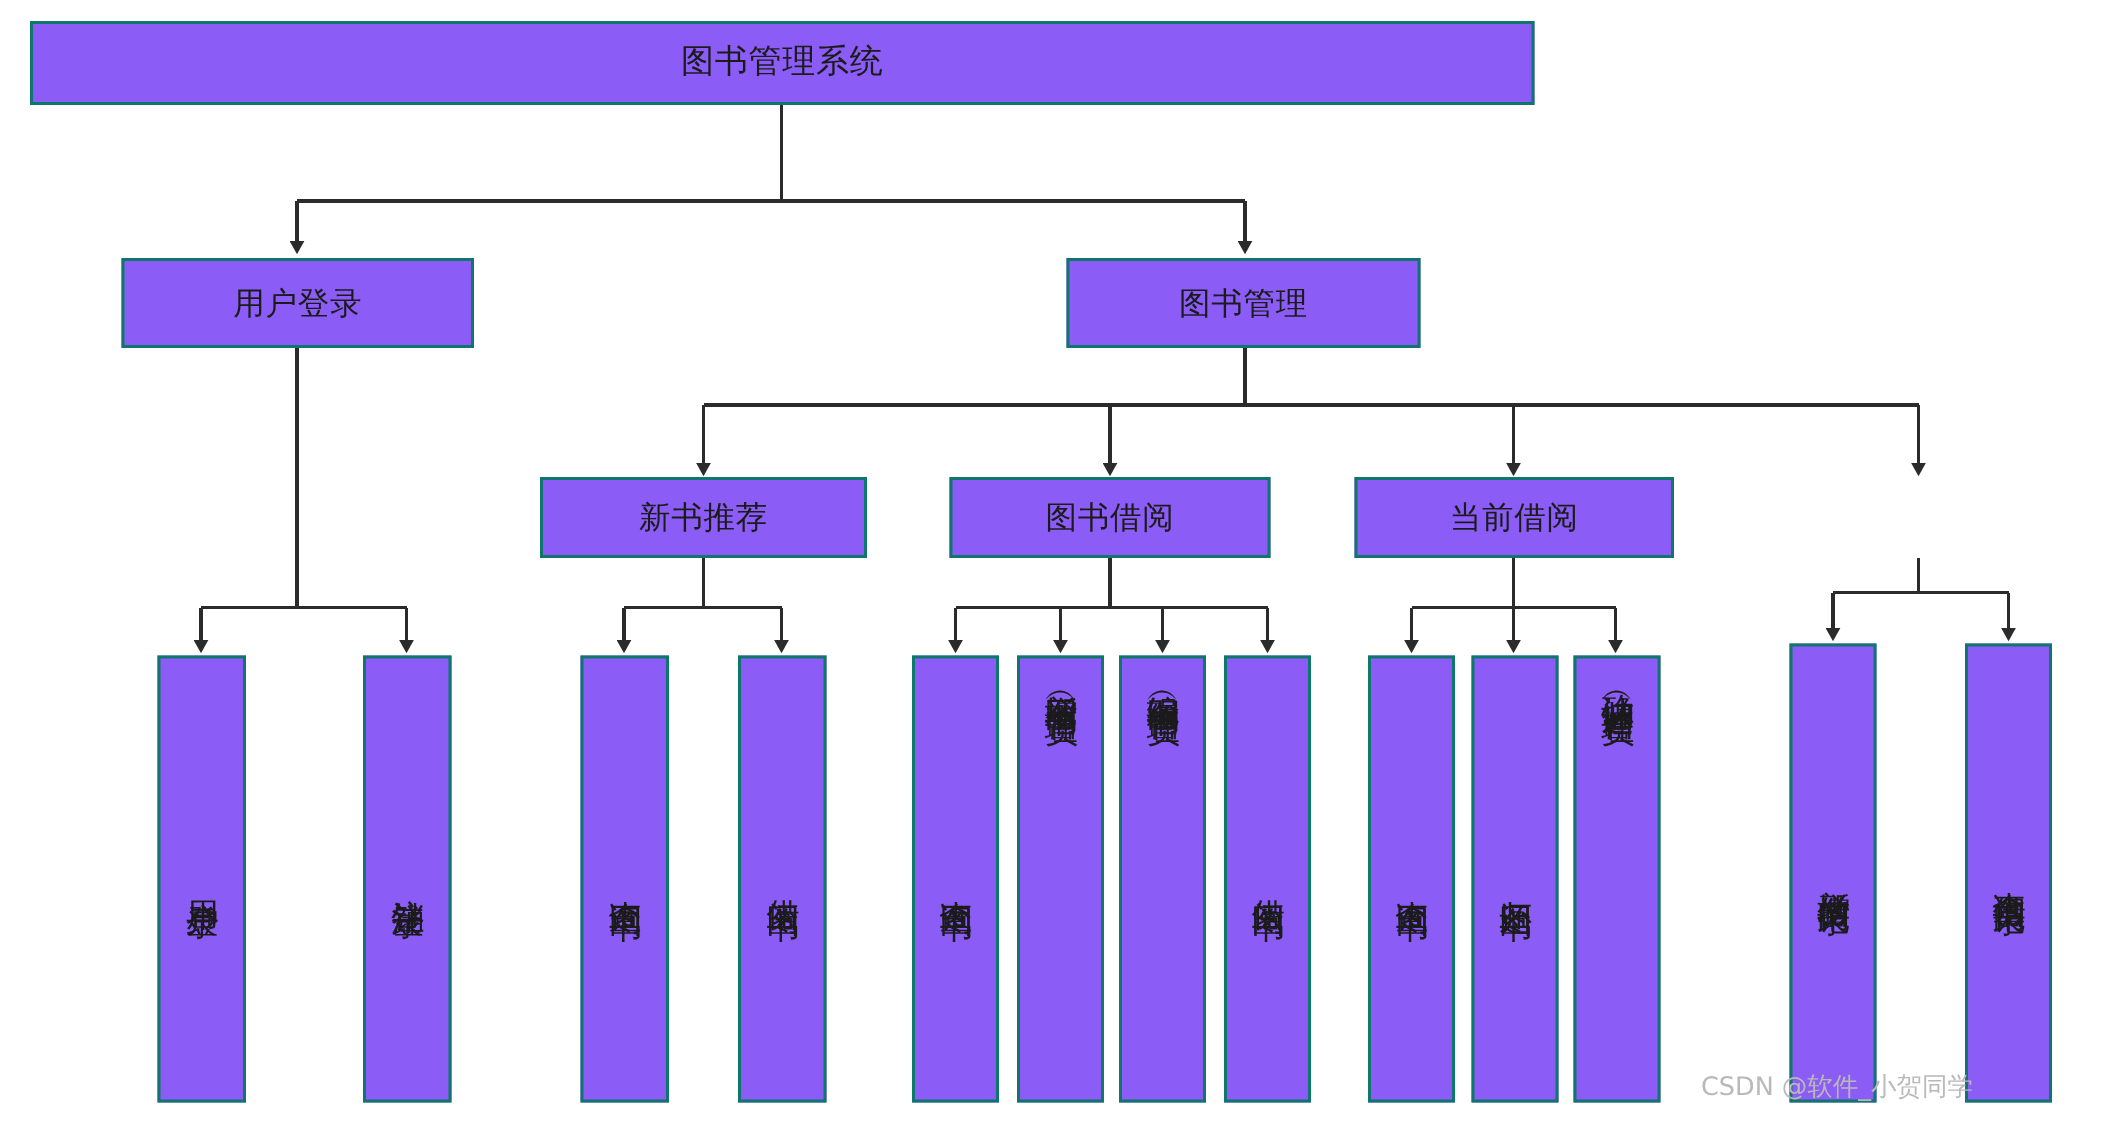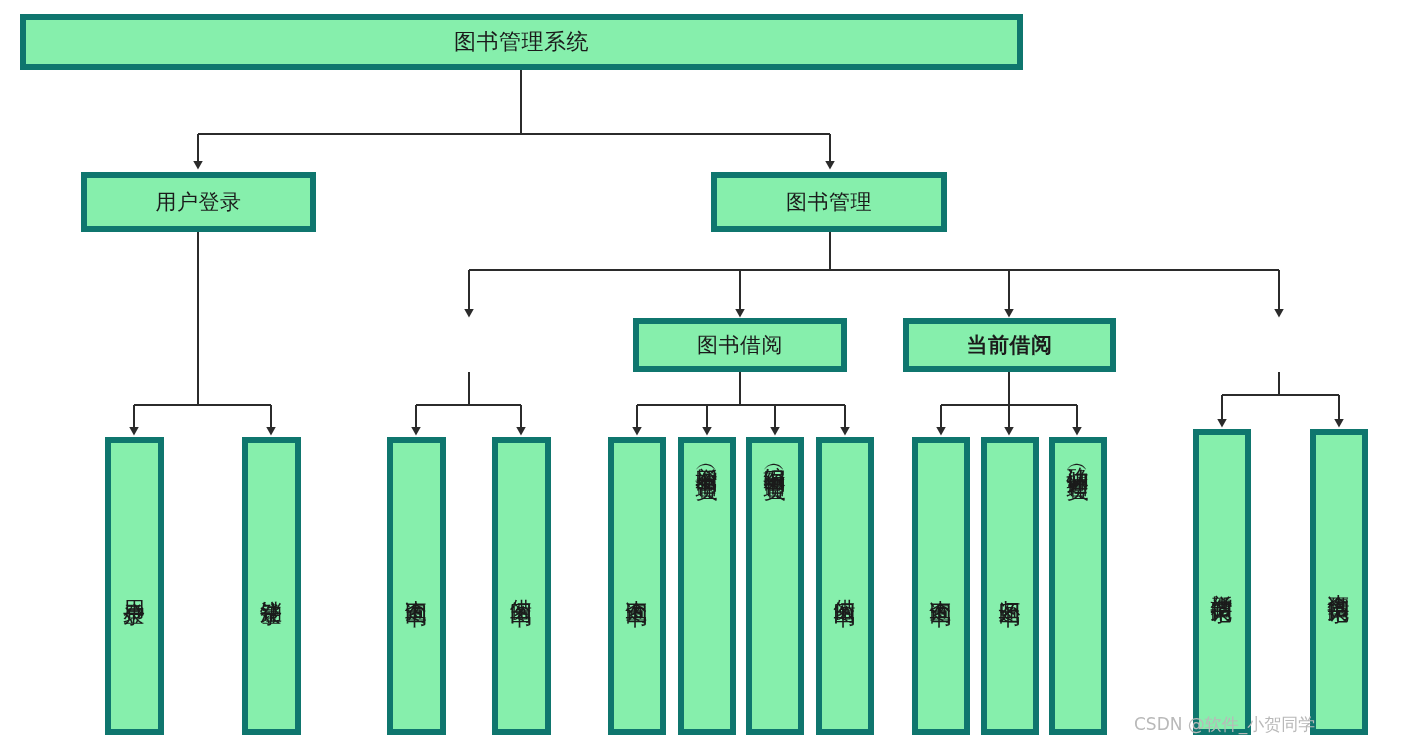--- a/index.html
+++ b/index.html
@@ -22,22 +22,22 @@
     position: absolute;
     left: 0;
     top: 0;
     width: 1405px;
     height: 747px;
     pointer-events: none;
   }
   .node {
     position: absolute;
     box-sizing: border-box;
-    background: #86efac;
-    border: 6px solid #0f766e;
+    background: #8b5cf6;
+    border: 2px solid #0f766e;
     display: flex;
     align-items: center;
     justify-content: center;
     color: #1b1b1b;
     z-index: 3;
   }
   .node-label {
     display: block;
     text-align: center;
     line-height: 1.18;
@@ -138,24 +138,27 @@
     <span class="node-label">图书管理系统</span>
   </div>
 
   <div class="node horiz" style="left:81px; top:172px; width:235px; height:60px;">
     <span class="node-label">用户登录</span>
   </div>
   <div class="node horiz" style="left:711px; top:172px; width:236px; height:60px;">
     <span class="node-label">图书管理</span>
   </div>
 
+  <div class="node horiz" style="left:360px; top:318px; width:218px; height:54px;">
+    <span class="node-label">新书推荐</span>
+  </div>
   <div class="node horiz" style="left:633px; top:318px; width:214px; height:54px;">
     <span class="node-label">图书借阅</span>
   </div>
-  <div class="node horiz" style="left:903px; top:318px; width:213px; height:54px;font-weight:bold;">
+  <div class="node horiz" style="left:903px; top:318px; width:213px; height:54px;">
     <span class="node-label">当前借阅</span>
   </div>
 
   <div class="node vert" style="left:105px; top:437px; width:59px; height:298px;">
     <span class="node-label">用户登录</span>
   </div>
   <div class="node vert" style="left:242px; top:437px; width:59px; height:298px;">
     <span class="node-label">注销登录</span>
   </div>
 

